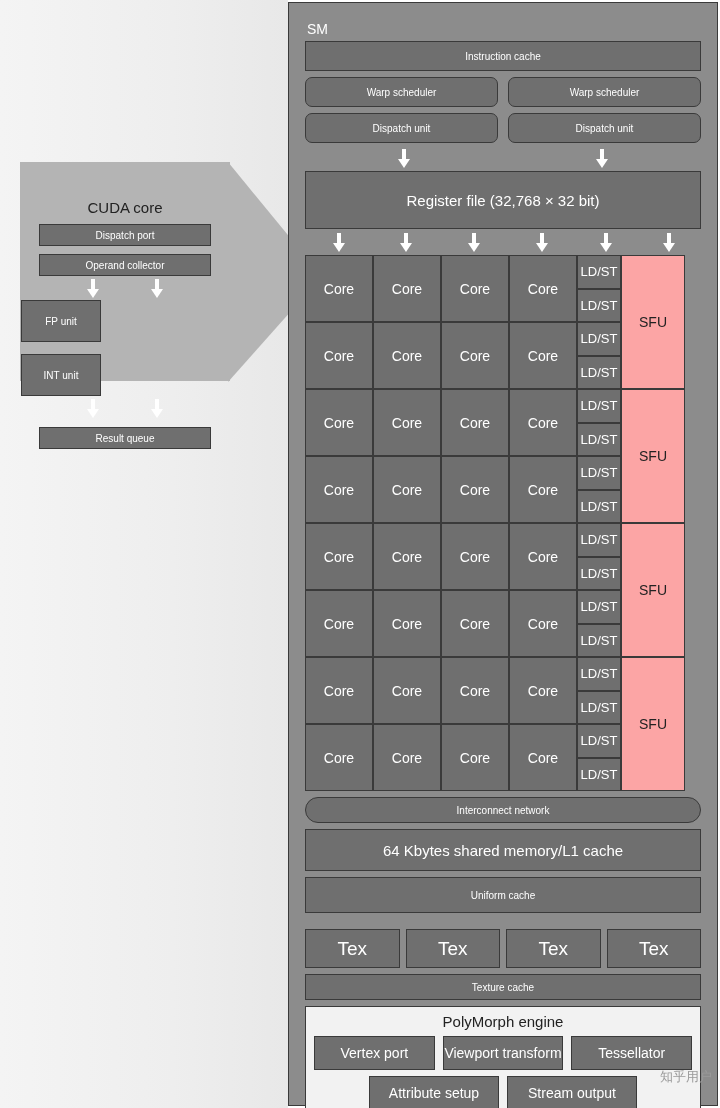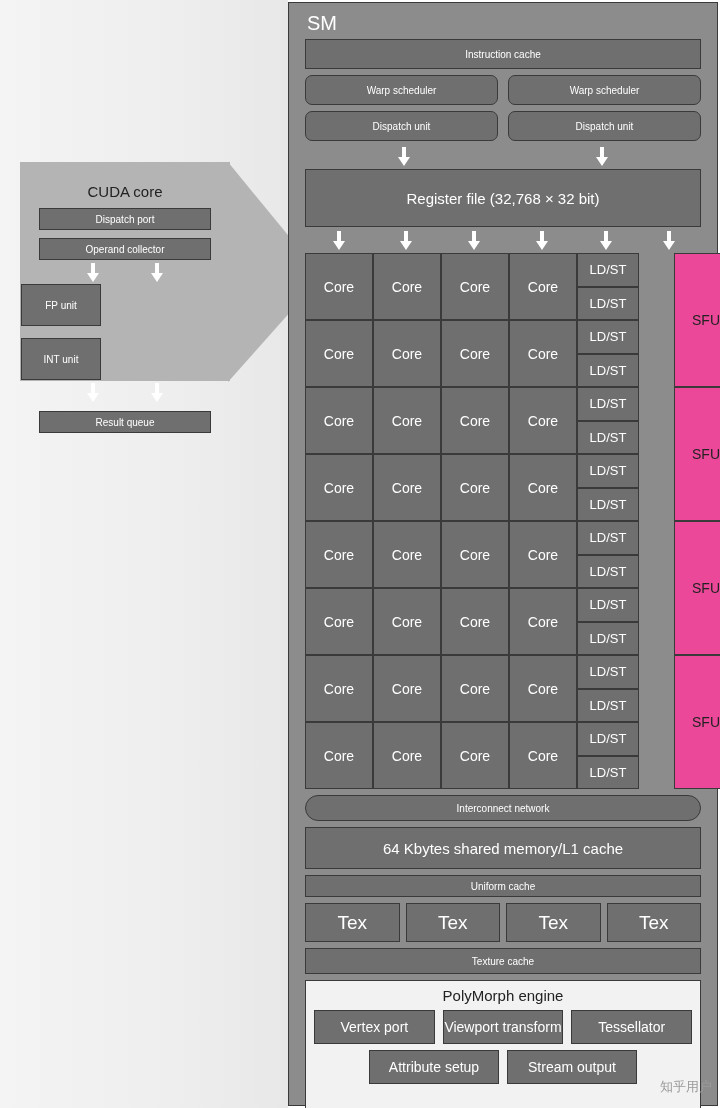--- a/index.html
+++ b/index.html
@@ -28,21 +28,21 @@
     width: 210px; height: 219px;
     background: #b4b4b4;
     border: 1px solid #b4b4b4;
     box-sizing: border-box;
     padding: 0;
   }
   .cuda-title {
     text-align: center;
     font-size: 15px;
     color: #222;
-    padding-top: 20px;
+    padding-top: 36px;
   }
   .cell {
     box-sizing: border-box;
     border: 1px solid #3a3a3a;
     background: #6f6f6f;
     color: #ffffff;
     font-size: 10px;
     display: flex;
     align-items: center;
     justify-content: center;
@@ -102,22 +102,22 @@
     position: absolute;
     left: 288px; top: 2px;
     width: 430px; height: 1104px;
     background: #8c8c8c;
     border: 1px solid #3a3a3a;
     box-sizing: border-box;
     padding: 0 16px;
   }
   .sm-label {
     color: #ffffff;
-    font-size: 20px;
-    padding: 9px 0 4px 2px;
+    font-size: 14px;
+    padding: 18px 0 4px 2px;
   }
   .wide {
     width: 100%;
     height: 30px;
     margin-bottom: 6px;
   }
   .row2 {
     display: flex;
     gap: 10px;
     margin-bottom: 6px;
@@ -161,61 +161,60 @@
     border: 1px solid #3a3a3a;
     box-sizing: border-box;
     background: #6f6f6f;
     color: #fff;
     font-size: 14px;
     display: flex;
     align-items: center;
     justify-content: center;
   }
   .ldst-cell {
-    width: 62px;
+    width: 44px;
     height: 33.5px;
     border: 1px solid #3a3a3a;
     box-sizing: border-box;
     background: #6f6f6f;
     color: #fff;
     font-size: 13px;
     display: flex;
     align-items: center;
     justify-content: center;
   }
   .sfu-cell {
     width: 64px;
     height: 134px;
     border: 1px solid #3a3a3a;
     box-sizing: border-box;
-    background: #ec4899;
+    background: #fca5a5;
     color: #222;
     font-size: 14px;
     display: flex;
     align-items: center;
     justify-content: center;
-    margin-left: 35px;
   }
   .interconnect {
     width: 100%;
     height: 26px;
     border-radius: 13px;
     margin-top: 6px;
     margin-bottom: 6px;
   }
   .shared-mem {
     width: 100%;
     height: 42px;
     margin-bottom: 6px;
     font-size: 15px;
   }
   .uniform {
     width: 100%;
-    height: 22px;
-    margin-bottom: 6px;
+    height: 36px;
+    margin-bottom: 16px;
   }
   .tex-row {
     display: flex;
     gap: 6px;
     margin-bottom: 6px;
   }
   .tex-row .cell { flex: 1; height: 39px; font-size: 19px; }
   .texcache {
     width: 100%;
     height: 26px;
@@ -243,21 +242,21 @@
   .poly-cell {
     height: 34px;
     flex: 1;
     font-size: 14px;
     line-height: 1.05;
   }
   .poly-row-2 .poly-cell { flex: 0 0 130px; }
   .watermark {
     position: absolute;
     right: 8px;
-    bottom: 12px;
+    bottom: 22px;
     font-size: 13px;
     color: #9a9a9a;
     z-index: 10;
   }
 </style>
 </head>
 <body>
 
 <div class="left-backdrop"></div>
 

